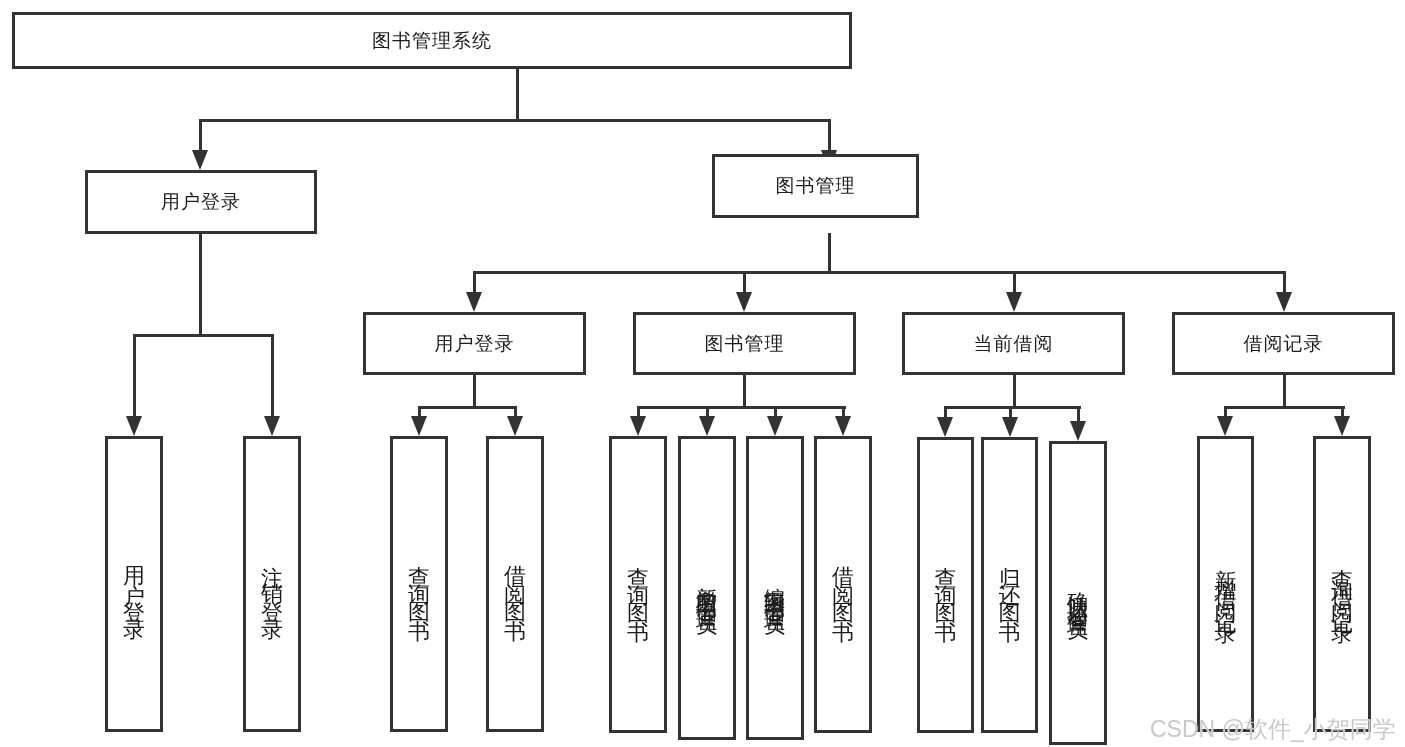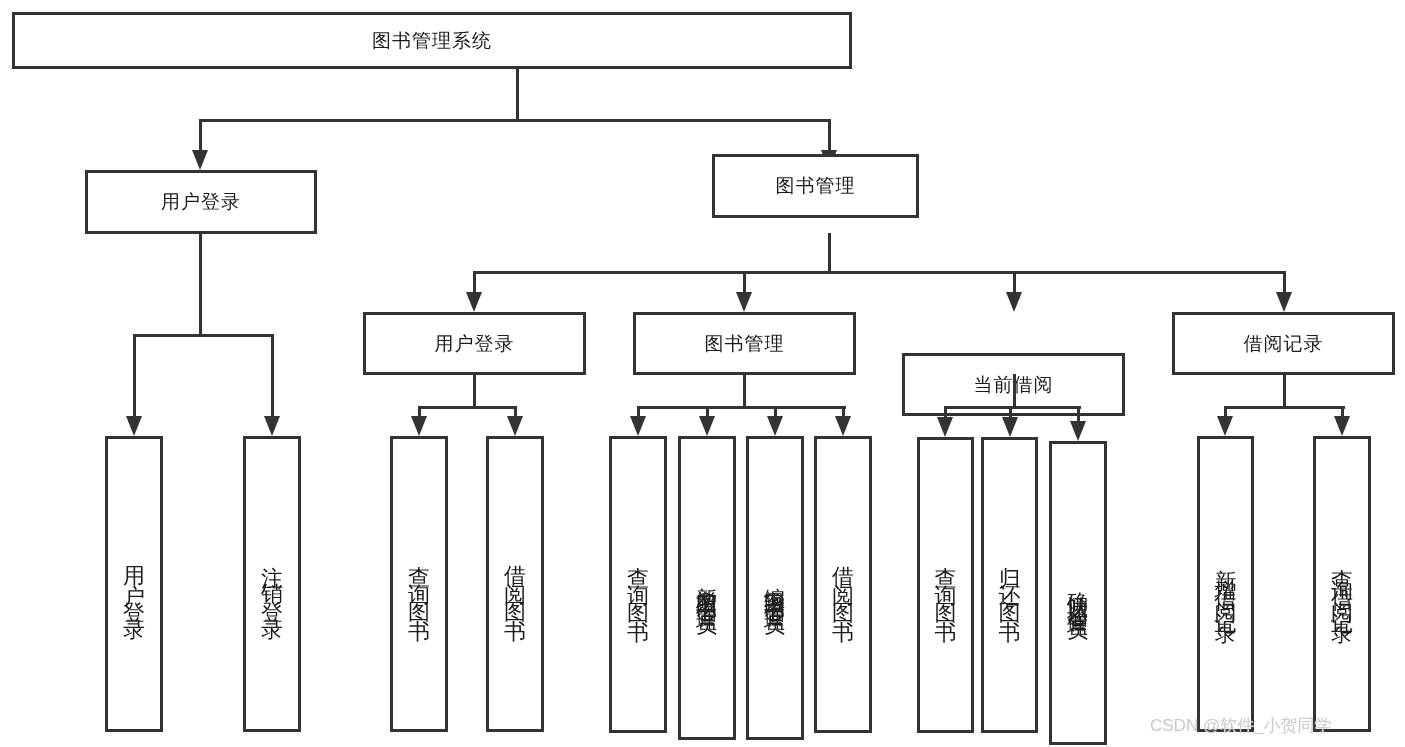--- a/index.html
+++ b/index.html
@@ -48,21 +48,21 @@
   .ar{
     position:absolute;width:0;height:0;
     border-left:8px solid transparent;
     border-right:8px solid transparent;
     border-top:20px solid var(--line);
   }
   
   .wm{
     position:absolute;
     left:1150px;top:714px;
-    font-size:17px;
+    font-size:23px;
     color:var(--watermark);
     text-shadow:0 0 1px #ffffff;
     white-space:nowrap;
     z-index:5;
   }
 </style>
 </head>
 <body>
 
 <div id="stage">
@@ -92,21 +92,21 @@
   <div class="ar" style="left:466px;top:292px;"></div>
   <div class="vl" style="left:743px;top:271px;height:25px;"></div>
   <div class="ar" style="left:736px;top:292px;"></div>
   <div class="vl" style="left:1013px;top:271px;height:25px;"></div>
   <div class="ar" style="left:1006px;top:292px;"></div>
   <div class="vl" style="left:1283px;top:271px;height:25px;"></div>
   <div class="ar" style="left:1276px;top:292px;"></div>
 
   <div class="node" style="left:363px;top:312px;width:223px;height:63px;">用户登录</div>
   <div class="node" style="left:633px;top:312px;width:223px;height:63px;">图书管理</div>
-  <div class="node" style="left:902px;top:312px;width:223px;height:63px;margin-top:41px;">当前借阅</div>
+  <div class="node" style="left:902px;top:312px;width:223px;height:63px;">当前借阅</div>
   <div class="node" style="left:1172px;top:312px;width:223px;height:63px;font-family:Liberation Mono, monospace;">借阅记录</div>
 
   <div class="vl" style="left:473px;top:375px;height:32px;"></div>
   <div class="hl" style="left:418px;top:406px;width:99px;"></div>
   <div class="vl" style="left:418px;top:406px;height:14px;"></div>
   <div class="ar" style="left:411px;top:416px;"></div>
   <div class="vl" style="left:514px;top:406px;height:14px;"></div>
   <div class="ar" style="left:507px;top:416px;"></div>
 
   <div class="vl" style="left:743px;top:375px;height:32px;"></div>

